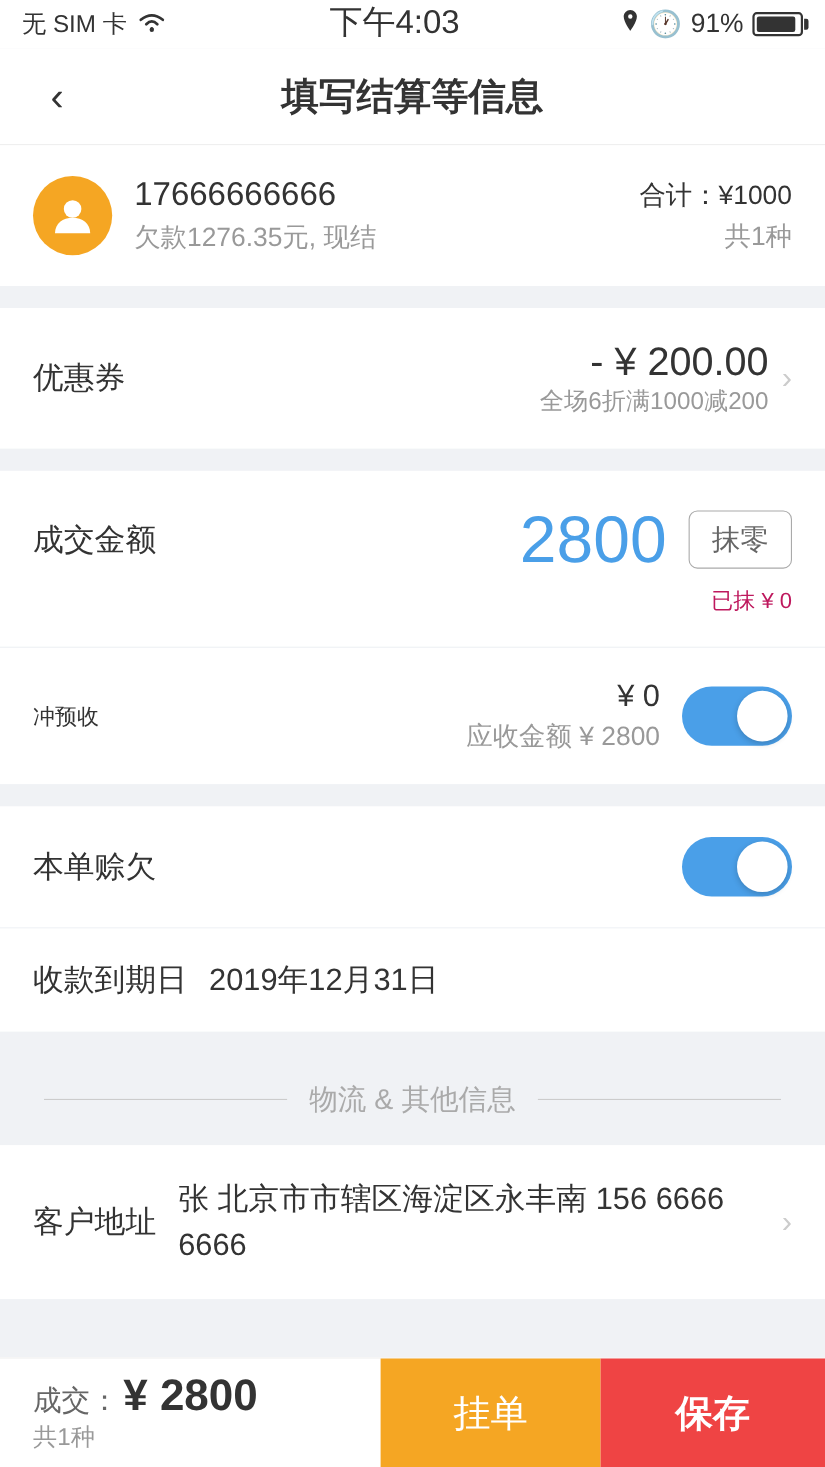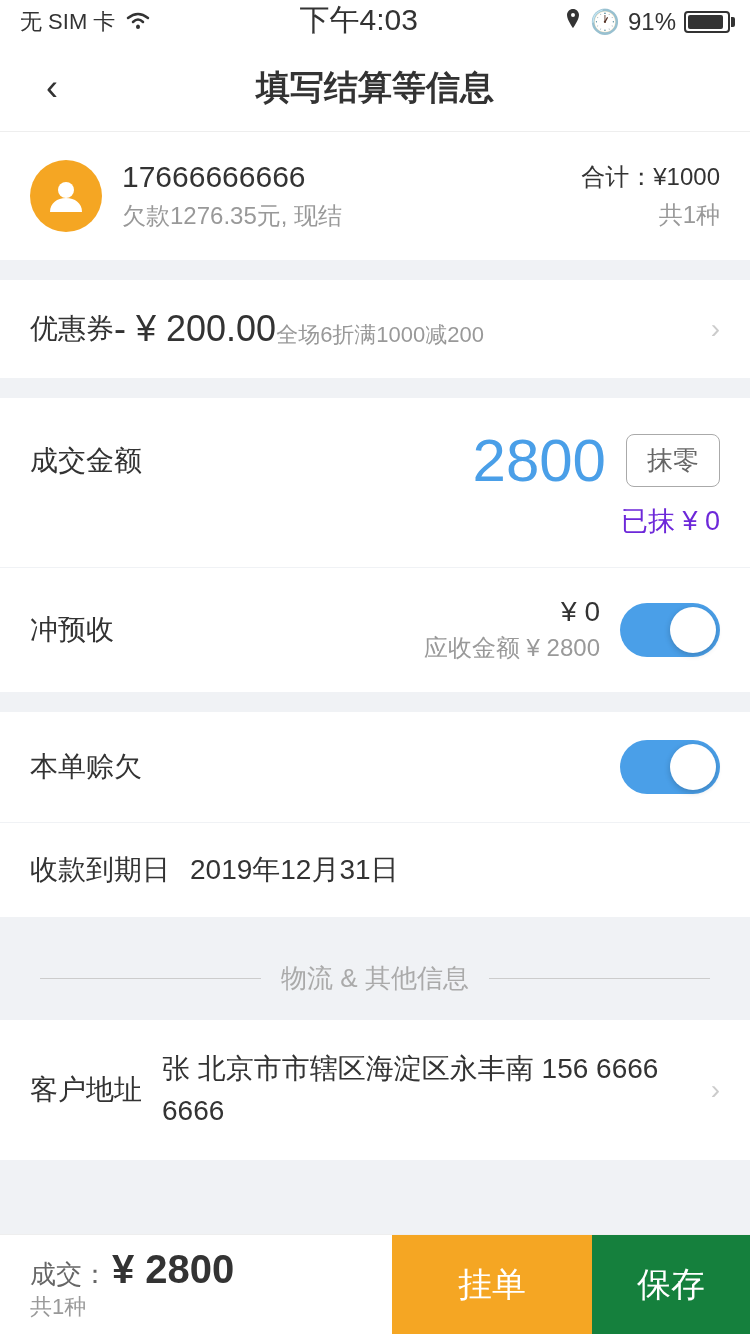--- a/index.html
+++ b/index.html
@@ -91,61 +91,61 @@
     .row-item {
       display: flex;
       align-items: center;
       padding: 28px 30px;
       background: #fff;
       border-top: 1px solid #f0f2f5;
     }
     .row-label {
       font-size: 28px; color: #333; flex-shrink: 0;
     }
-    .row-right { display: flex; flex-direction: row; align-items: flex-end; }
+    .row-right { display: flex; flex-direction: column; align-items: flex-end; }
     .discount-amount { font-size: 36px; color: #333; font-weight: 500; }
     .discount-sub { font-size: 22px; color: #999; }
     .chevron { font-size: 28px; color: #ccc; margin-left: 12px; }
 
     
     .deal-section {
       background: #fff;
       padding: 28px 30px;
     }
     .deal-row {
       display: flex; align-items: center;
     }
     .deal-label { font-size: 28px; color: #333; }
     .deal-value { font-size: 60px; color: #4a9fe8; font-weight: 500; flex: 1; text-align: right; margin-right: 20px; }
     .round-btn {
       border: 1.5px solid #aaa; border-radius: 8px;
       padding: 8px 20px; font-size: 26px; color: #666;
       background: #fff; cursor: pointer;
     }
-    .deal-sub { font-size: 27px; color: #6d28d9; text-align: right; margin-top: 8px; }
+    .deal-sub { font-size: 20px; color: #be185d; text-align: right; margin-top: 8px; }
 
     
     .toggle {
       width: 100px; height: 54px; border-radius: 27px;
       background: #4a9fe8;
       position: relative; cursor: pointer; flex-shrink: 0;
     }
     .toggle-knob {
       width: 46px; height: 46px; border-radius: 50%; background: #fff;
       position: absolute; top: 4px; right: 4px;
       box-shadow: 0 2px 6px rgba(0,0,0,0.2);
     }
 
     
     .chongyu-row {
       display: flex; align-items: center;
       padding: 28px 30px; background: #fff;
       border-top: 1px solid #f0f2f5;
     }
-    .chongyu-label { font-size: 28px; color: #333; }
+    .chongyu-label { font-size: 20px; color: #333; }
     .chongyu-right { flex: 1; text-align: right; margin-right: 20px; }
     .chongyu-amount { font-size: 28px; color: #333; }
     .chongyu-sub { font-size: 24px; color: #999; margin-top: 4px; }
 
     
     .bendanqiaoqian-row {
       display: flex; align-items: center;
       padding: 28px 30px; background: #fff;
     }
     .bq-label { font-size: 28px; color: #333; flex: 1; }
@@ -192,24 +192,24 @@
     .bottom-deal-label { font-size: 26px; color: #666; }
     .bottom-deal-amount { font-size: 40px; font-weight: 600; color: #333; }
     .bottom-deal-count { font-size: 22px; color: #999; }
     .btn-hang {
       width: 200px; height: 100%;
       background: #f5a623;
       display: flex; align-items: center; justify-content: center;
       font-size: 34px; color: #fff; font-weight: 500; cursor: pointer;
     }
     .btn-save {
-      width: 158px; height: 100%;
-      background: #15803d;
+      width: 204px; height: 100%;
+      background: #ef4444;
       display: flex; align-items: center; justify-content: center;
-      font-size: 34px; color: #fff; font-weight: 400; cursor: pointer;
+      font-size: 34px; color: #fff; font-weight: 700; cursor: pointer;
     }
     .sim-text { font-size: 22px; }
   </style>
 </head>
 <body>
 
 <div class="status-bar">
   <div class="status-left">
     <span class="sim-text">无 SIM 卡</span>
     <span>

